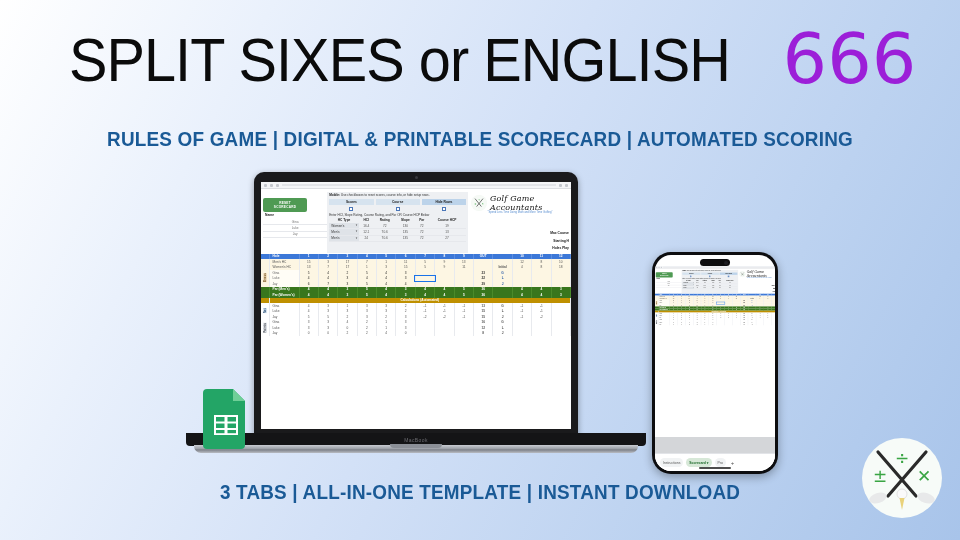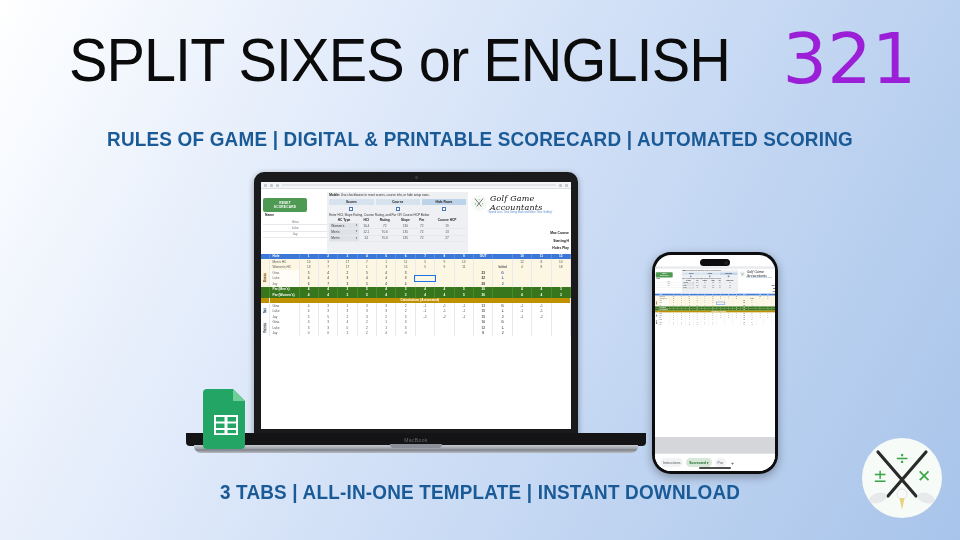--- a/index.html
+++ b/index.html
@@ -183,21 +183,21 @@
   .gs-icon{ position:absolute; left:203px; top:389px; width:46px; height:60px; z-index:6; }
 
   
   .logo-badge{ position:absolute; left:858px; top:434px; width:88px; height:88px; }
 </style>
 </head>
 <body>
 
 <div class="title-row">
   <span class="title-main">SPLIT SIXES or ENGLISH</span>
-  <span class="title-num" id="heroNum" style="color: rgb(156, 31, 216);">321</span>
+  <span class="title-num" id="heroNum" style="color: rgb(156, 31, 216);">666</span>
 </div>
 
 <div class="subhead">RULES OF GAME | DIGITAL &amp; PRINTABLE SCORECARD | AUTOMATED SCORING</div>
 
 <div class="laptop">
 
   <div class="laptop-lid">
     <div class="laptop-cam"></div>
     <div class="laptop-screen">
 

